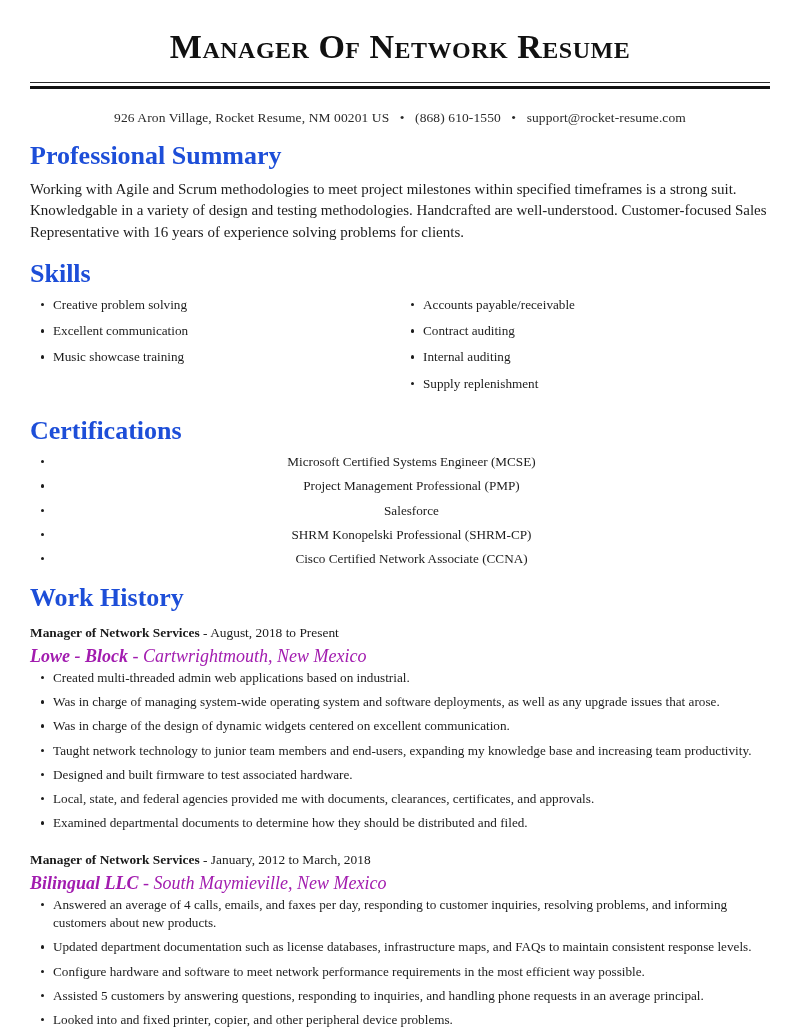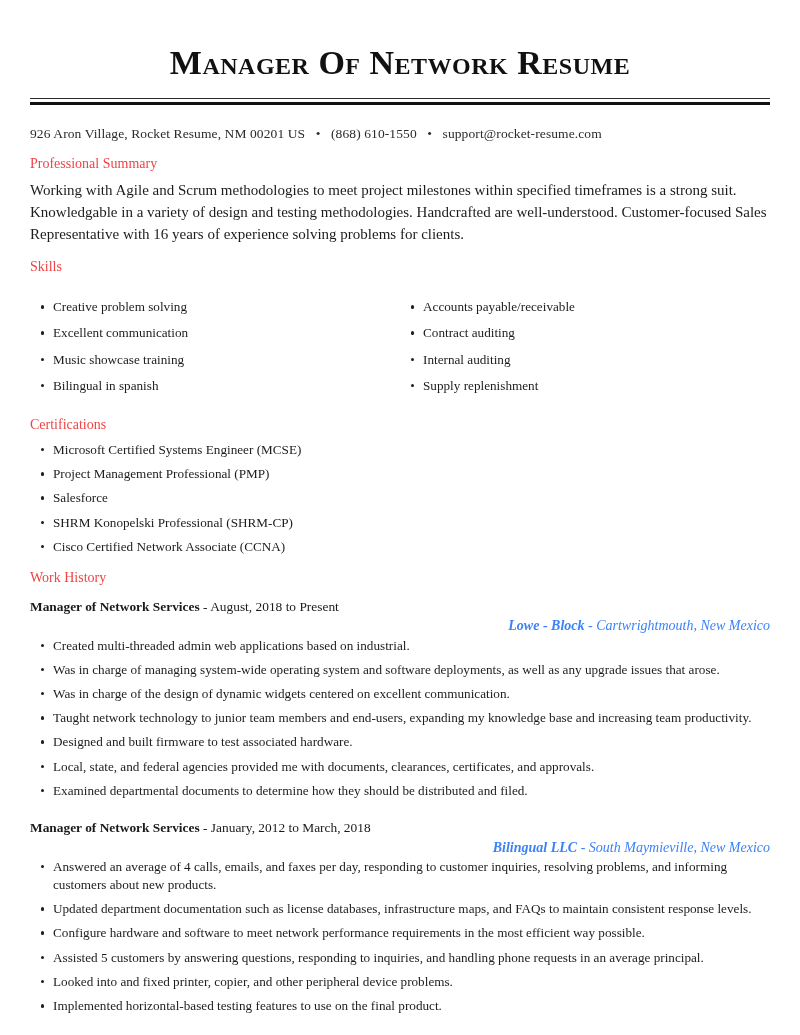--- a/index.html
+++ b/index.html
@@ -11,21 +11,21 @@
     width: 800px;
     height: 1035px;
     font-family: "Liberation Serif", "DejaVu Serif", serif;
     color: #1a1a1a;
     overflow: hidden;
   }
   .page {
     width: 800px;
     height: 1035px;
     box-sizing: border-box;
-    padding: 16px 30px;
+    padding: 0 30px;
     position: relative;
   }
 
   
   .doc-title {
     text-align: center;
     font-family: "Liberation Serif", "DejaVu Serif", serif;
     font-variant: small-caps;
     font-weight: 700;
     font-size: 34px;
@@ -44,39 +44,40 @@
   }
   .rule-gap {
     height: 3px;
     background: #ffffff;
   }
   .rule-thick {
     height: 3px;
     background: #111111;
   }
   .contact-line {
+    text-align: center;
     font-size: 13.5px;
     color: #2a2a2a;
     margin-top: 21px;
     letter-spacing: 0.1px;
   }
   .contact-sep {
     display: inline-block;
     padding: 0 7px;
     color: #2a2a2a;
   }
 
   
   .section {
     margin-top: 14px;
   }
   .section-title {
-    font-size: 14px;
-    font-weight: 400;
-    color: #ef4444;
+    font-size: 26px;
+    font-weight: 700;
+    color: #1d4ed8;
     margin: 0 0 7px 0;
     line-height: 1.2;
   }
   .summary-text {
     font-size: 15px;
     line-height: 1.45;
     color: #1c1c1c;
     margin: 0;
     text-align: left;
   }
@@ -106,28 +107,28 @@
     background: #1c1c1c;
   }
 
   
   .skills-cols {
     display: flex;
     gap: 0;
   }
   .skills-cols > ul {
     width: 50%;
-    margin-top: 15px;
   }
   .skills-cols > ul > li {
     margin-bottom: 8px;
   }
 
   .certs-list > li {
     margin-bottom: 5px;
+    text-align: center;
   }
 
   
   .job {
     margin-top: 10px;
   }
   .job + .job {
     margin-top: 18px;
   }
   .job-line1 {
@@ -136,24 +137,23 @@
     color: #1a1a1a;
   }
   .job-title {
     font-weight: 700;
   }
   .job-dates {
     font-weight: 400;
     margin-top: 48px;
   }
   .job-line2 {
-    font-size: 14px;
+    font-size: 18px;
     line-height: 1.45;
-    color: #3b82f6;
-    text-align: right;
+    color: #a21caf;
   }
   .job-company {
     font-weight: 700;
     font-style: italic;
   }
   .job-location {
     font-style: italic;
     font-weight: 400;
   }
   .job-bullets {
@@ -193,21 +193,20 @@
     <p class="summary-text">Working with Agile and Scrum methodologies to meet project milestones within specified timeframes is a strong suit. Knowledgable in a variety of design and testing methodologies. Handcrafted are well-understood. Customer-focused Sales Representative with 16 years of experience solving problems for clients.</p>
   </div>
 
   <div class="section">
     <h2 class="section-title">Skills</h2>
     <div class="skills-cols">
       <ul class="bullets">
         <li>Creative problem solving</li>
         <li>Excellent communication</li>
         <li>Music showcase training</li>
-        <li>Bilingual in spanish</li>
       </ul>
       <ul class="bullets">
         <li>Accounts payable/receivable</li>
         <li>Contract auditing</li>
         <li>Internal auditing</li>
         <li>Supply replenishment</li>
       </ul>
     </div>
   </div>
 

